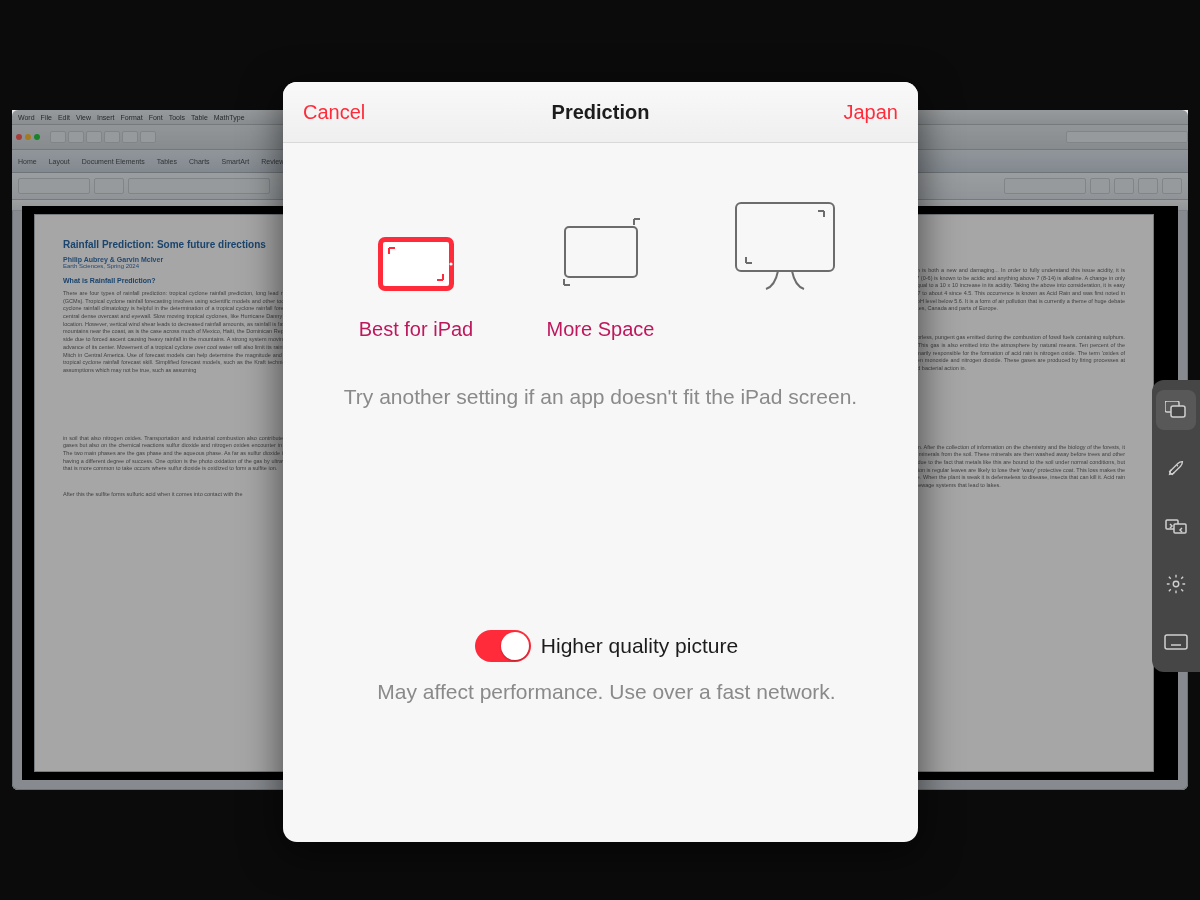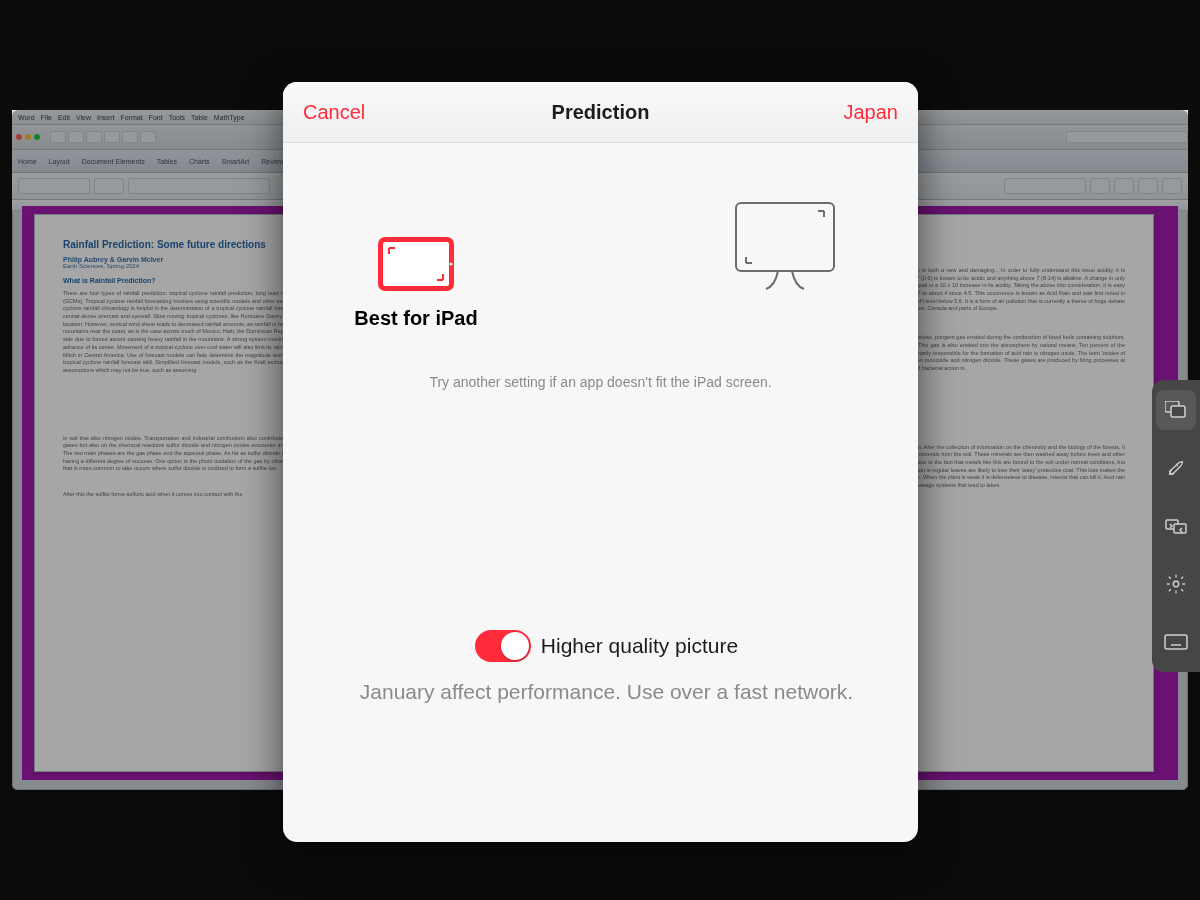--- a/index.html
+++ b/index.html
@@ -67,21 +67,21 @@
   .ribbon2 {
     height: 26px;
     background: linear-gradient(#eef2f5,#dde4ea);
     border-bottom: 1px solid #b4bcc3;
     display:flex; align-items:center; gap:4px; padding:0 6px;
   }
   .ruler { height: 10px; background: linear-gradient(#f3f6f8,#e2e8ec); border-bottom:1px solid #c0c8ce; }
   .docarea {
     position: absolute;
     top: 96px; right: 10px; left: 10px; bottom: 10px;
-    background: #a21caf;
+    background: #000000;
     display: flex;
     gap: 0;
     padding: 8px 12px;
     overflow: hidden;
   }
   .page {
     background: #fff;
     width: 560px; height: 100%;
     border: 1px solid #b5bdc3;
     box-shadow: 0 1px 4px rgba(0,0,0,0.2);
@@ -132,24 +132,24 @@
     pointer-events:none;
   }
   .modal-header .link{ color:#ff2b3a; font-size:20px; font-weight:400; }
 
   .options{
     display:flex; justify-content:space-between;
     padding: 56px 48px 10px 48px;
   }
   .opt{ width:170px; text-align:center; }
   .opt .iconbox{ height:94px; display:flex; align-items:flex-end; justify-content:center; }
-  .opt .label{ margin-top:14px; font-size:20px; color:#000000;font-weight:bold; }
+  .opt .label{ margin-top:25px; font-size:20px; color:#be185d; }
 
   .hint{
-    text-align:center; color:#8a8a8a; font-size:14px;
+    text-align:center; color:#8a8a8a; font-size:21px;
     margin-top: 34px;
   }
 
   .lower{
     position:absolute; left:12px; right:0; top:548px;
     text-align:center;
   }
   .toggle-row{
     display:flex; align-items:center; justify-content:center; gap:10px;
   }
@@ -315,20 +315,30 @@
             <rect x="7" y="7" width="66" height="44" rx="2" fill="#fff"></rect>
             <circle cx="75" cy="29" r="1.6" fill="#fff"></circle>
 
             <path d="M13 13 L13 19 M13 13 L19 13" stroke="#ff2b3a" stroke-width="2" fill="none"></path>
             <path d="M67 45 L67 39 M67 45 L61 45" stroke="#ff2b3a" stroke-width="2" fill="none"></path>
           </svg>
         </div>
         <div class="label">Best for iPad</div>
       </div>
 
+      <div class="opt">
+        <div class="iconbox">
+          <svg width="92" height="78" viewBox="0 0 92 78">
+            <rect x="10" y="12" width="72" height="50" rx="4" fill="none" stroke="#6c6c6c" stroke-width="2"></rect>
+            <path d="M82 4 L82 10 M82 4 L88 4" stroke="#6c6c6c" stroke-width="2" fill="none" transform="translate(-3,0)"></path>
+            <path d="M4 74 L4 68 M4 74 L10 74" stroke="#6c6c6c" stroke-width="2" fill="none" transform="translate(5,-4)"></path>
+          </svg>
+        </div>
+        <div class="label">More Space</div>
+      </div>
 
       <div class="opt">
         <div class="iconbox">
           <svg width="110" height="94" viewBox="0 0 110 94">
             <rect x="6" y="4" width="98" height="68" rx="5" fill="none" stroke="#6c6c6c" stroke-width="2"></rect>
             <path d="M48 72 C46 82 42 88 36 90 M62 72 C64 82 68 88 74 90" stroke="#6c6c6c" stroke-width="2" fill="none"></path>
             <path d="M94 12 L94 18 M94 12 L88 12" stroke="#6c6c6c" stroke-width="2" fill="none"></path>
             <path d="M16 64 L16 58 M16 64 L22 64" stroke="#6c6c6c" stroke-width="2" fill="none"></path>
           </svg>
         </div>
@@ -337,16 +347,16 @@
 
     <div class="hint">Try another setting if an app doesn't fit the iPad screen.</div>
 
     <div class="lower">
       <div class="toggle-row">
         <div class="switch">
           <div class="knob"></div>
         </div>
         <span class="toggle-label">Higher quality picture</span>
       </div>
-      <div class="hint2">January affect performance. Use over a fast network.</div>
+      <div class="hint2">May affect performance. Use over a fast network.</div>
     </div>
   </div>
 </div>
 
 </body></html>

